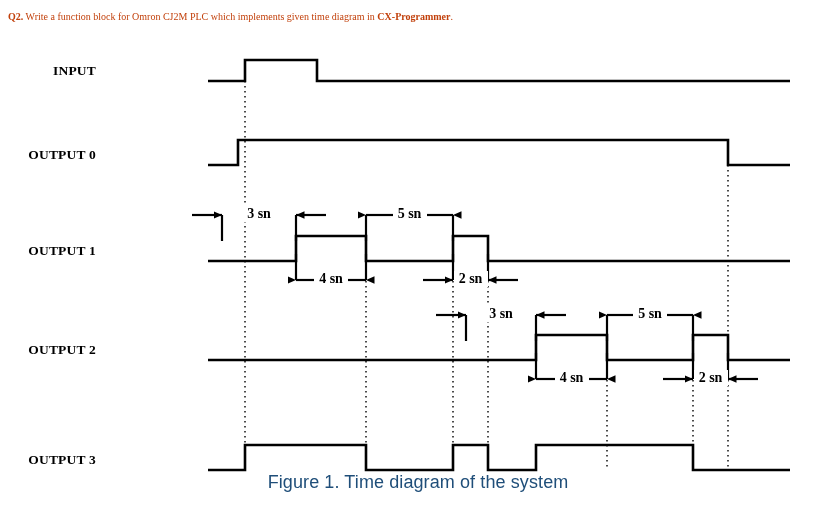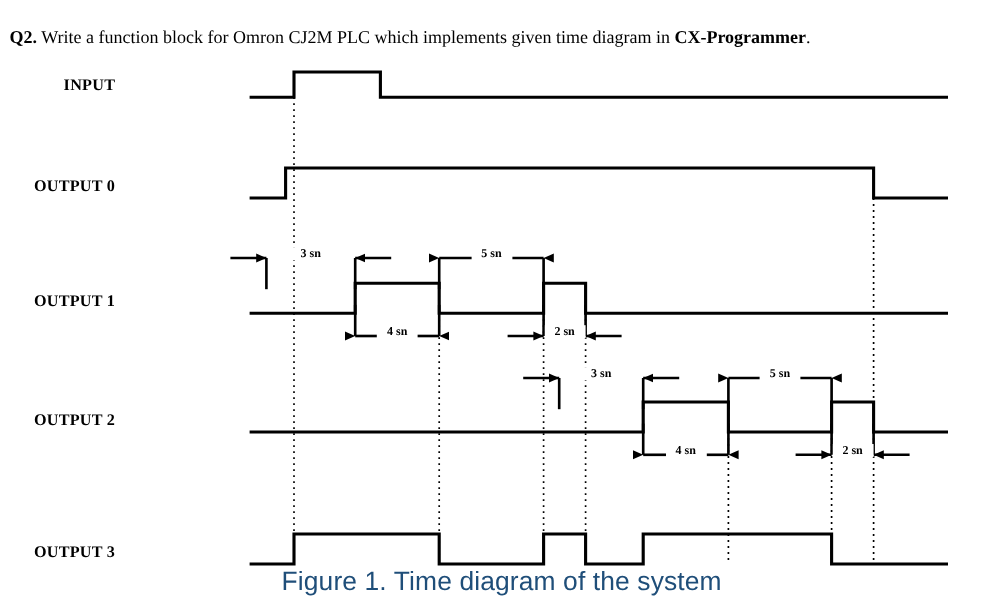--- a/index.html
+++ b/index.html
@@ -1,36 +1,36 @@
 <!DOCTYPE html>
 <html><head>
 <meta charset="utf-8">
 <style>
   html,body{margin:0;padding:0;background:#ffffff;}
   body{width:836px;height:505px;position:relative;overflow:hidden;
        font-family:"Liberation Serif",serif;color:#000;}
 
-  #question{position:absolute;left:8px;top:22px;width:818px;
-            font-size:15px;line-height:21px;color:#000000;}
+  #question{position:absolute;left:8px;top:6px;width:818px;
+            font-size:10px;line-height:21px;color:#c2410c;}
   #question .b{font-weight:bold;}
 
   #diagram{position:absolute;left:0;top:46px;width:755px;height:459px;}
 
   .row-label{position:absolute;font-family:"Liberation Serif",serif;
              font-weight:bold;font-size:13.5px;letter-spacing:.2px;
              white-space:nowrap;text-align:right;}
 
   svg#wave{position:absolute;left:0;top:0;width:836px;height:459px;}
 
   .ann{position:absolute;font-family:"Liberation Serif",serif;
-       font-size:10px;font-weight:bold;white-space:nowrap;}
+       font-size:14px;font-weight:bold;white-space:nowrap;}
 
   #caption{position:absolute;left:0;top:472px;width:836px;
            text-align:center;font-family:"Liberation Sans",sans-serif;
-           font-size:22px;color:#1F4E79;letter-spacing:.1px;}
+           font-size:18px;color:#1F4E79;letter-spacing:.1px;}
 </style>
 </head>
 <body>
 
 <div id="question">
   <span class="b">Q2.</span><span> Write a function block for Omron CJ2M PLC which implements given time diagram in </span><span class="b">CX-Programmer</span><span>.</span>
 </div>
 
 <div id="diagram">
   <svg id="wave" viewBox="0 0 836 459">

